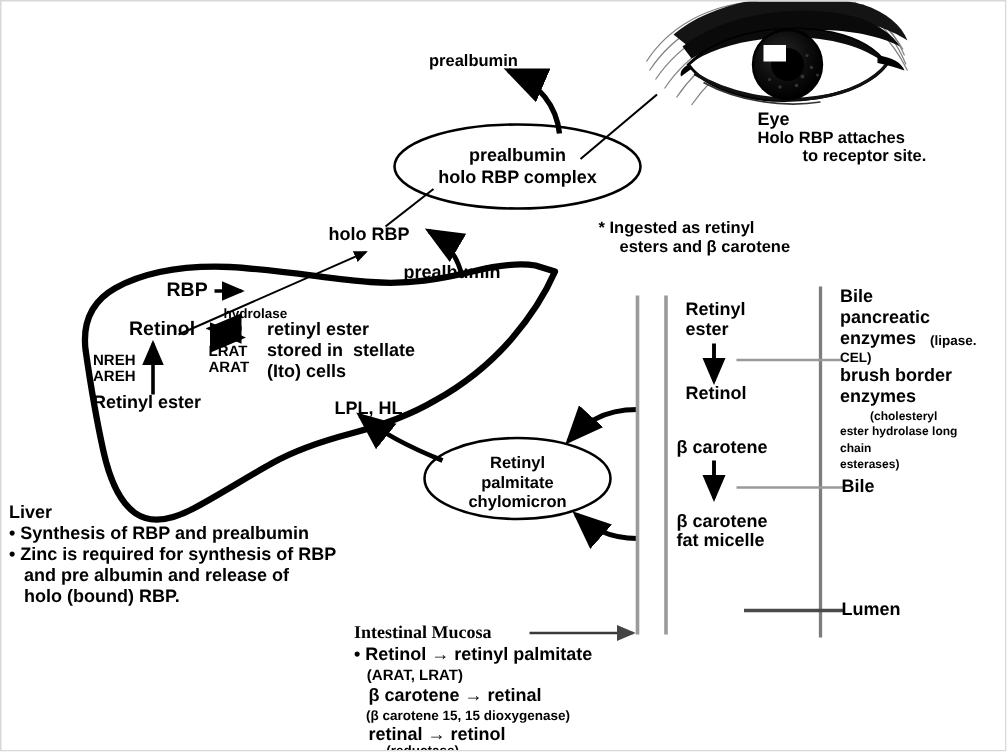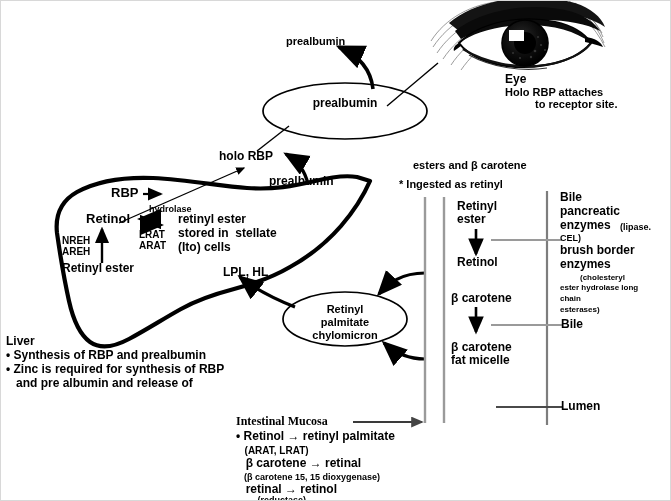--- a/index.html
+++ b/index.html
@@ -199,20 +199,21 @@
     </g>
   </svg>
 
   <div class="lbl f12" style="left:504px;top:72px;">Eye</div>
   <div class="lbl f11" style="left:504px;top:85px;">Holo RBP attaches</div>
   <div class="lbl f11" style="left:504px;top:97px;padding-left:30px;">to receptor site.</div>
 
   <div class="lbl f11" style="left:285px;top:34px;">prealbumin</div>
 
   <div class="lbl f12 center" style="left:274px;top:96px;width:140px;">prealbumin</div>
+  <div class="lbl f12 center" style="left:264px;top:111px;width:160px;">holo RBP complex</div>
 
   <div class="lbl f12" style="left:218px;top:149px;">holo RBP</div>
 
   <div class="lbl f12" style="left:268px;top:174px;">prealbumin</div>
 
   <div class="lbl f13" style="left:110px;top:185px;">RBP</div>
 
   <div class="lbl f9" style="left:148px;top:203px;">hydrolase</div>
 
   <div class="lbl f13" style="left:85px;top:211px;">Retinol</div>
@@ -232,22 +233,23 @@
   <div class="lbl f12" style="left:222px;top:265px;">LPL, HL</div>
 
   <div class="lbl f11 center" style="left:294px;top:302px;width:100px;">Retinyl</div>
   <div class="lbl f11 center" style="left:294px;top:315px;width:100px;">palmitate</div>
   <div class="lbl f11 center" style="left:289px;top:328px;width:110px;">chylomicron</div>
 
   <div class="lbl f12" style="left:5px;top:334px;">Liver</div>
   <div class="lbl f12" style="left:5px;top:348px;">• Synthesis of RBP and prealbumin</div>
   <div class="lbl f12" style="left:5px;top:362px;">• Zinc is required for synthesis of RBP</div>
   <div class="lbl f12" style="left:5px;top:376px;">   and pre albumin and release of</div>
-
-  <div class="lbl f11" style="left:398px;top:145px;margin-top:32px;">* Ingested as retinyl</div>
+  <div class="lbl f12" style="left:5px;top:390px;">   holo (bound) RBP.</div>
+
+  <div class="lbl f11" style="left:398px;top:145px;">* Ingested as retinyl</div>
   <div class="lbl f11" style="left:412px;top:158px;text-align:center;">esters and β carotene</div>
 
   <div class="lbl f12" style="left:456px;top:199px;">Retinyl</div>
   <div class="lbl f12" style="left:456px;top:212px;">ester</div>
   <div class="lbl f12" style="left:456px;top:255px;">Retinol</div>
   <div class="lbl f12" style="left:450px;top:291px;">β carotene</div>
   <div class="lbl f12" style="left:450px;top:340px;">β carotene</div>
   <div class="lbl f12" style="left:450px;top:353px;">fat micelle</div>
 
   <div class="lbl f12" style="left:559px;top:190px;">Bile</div>

